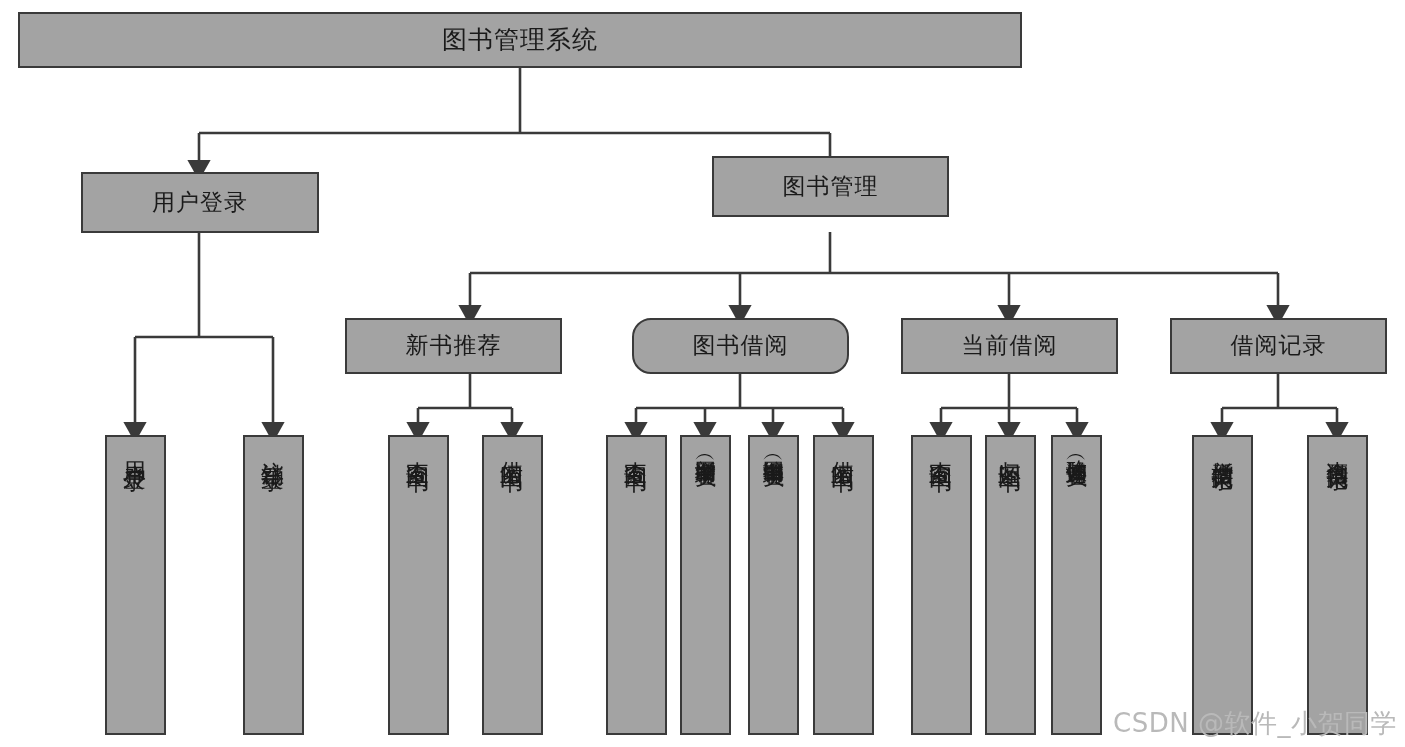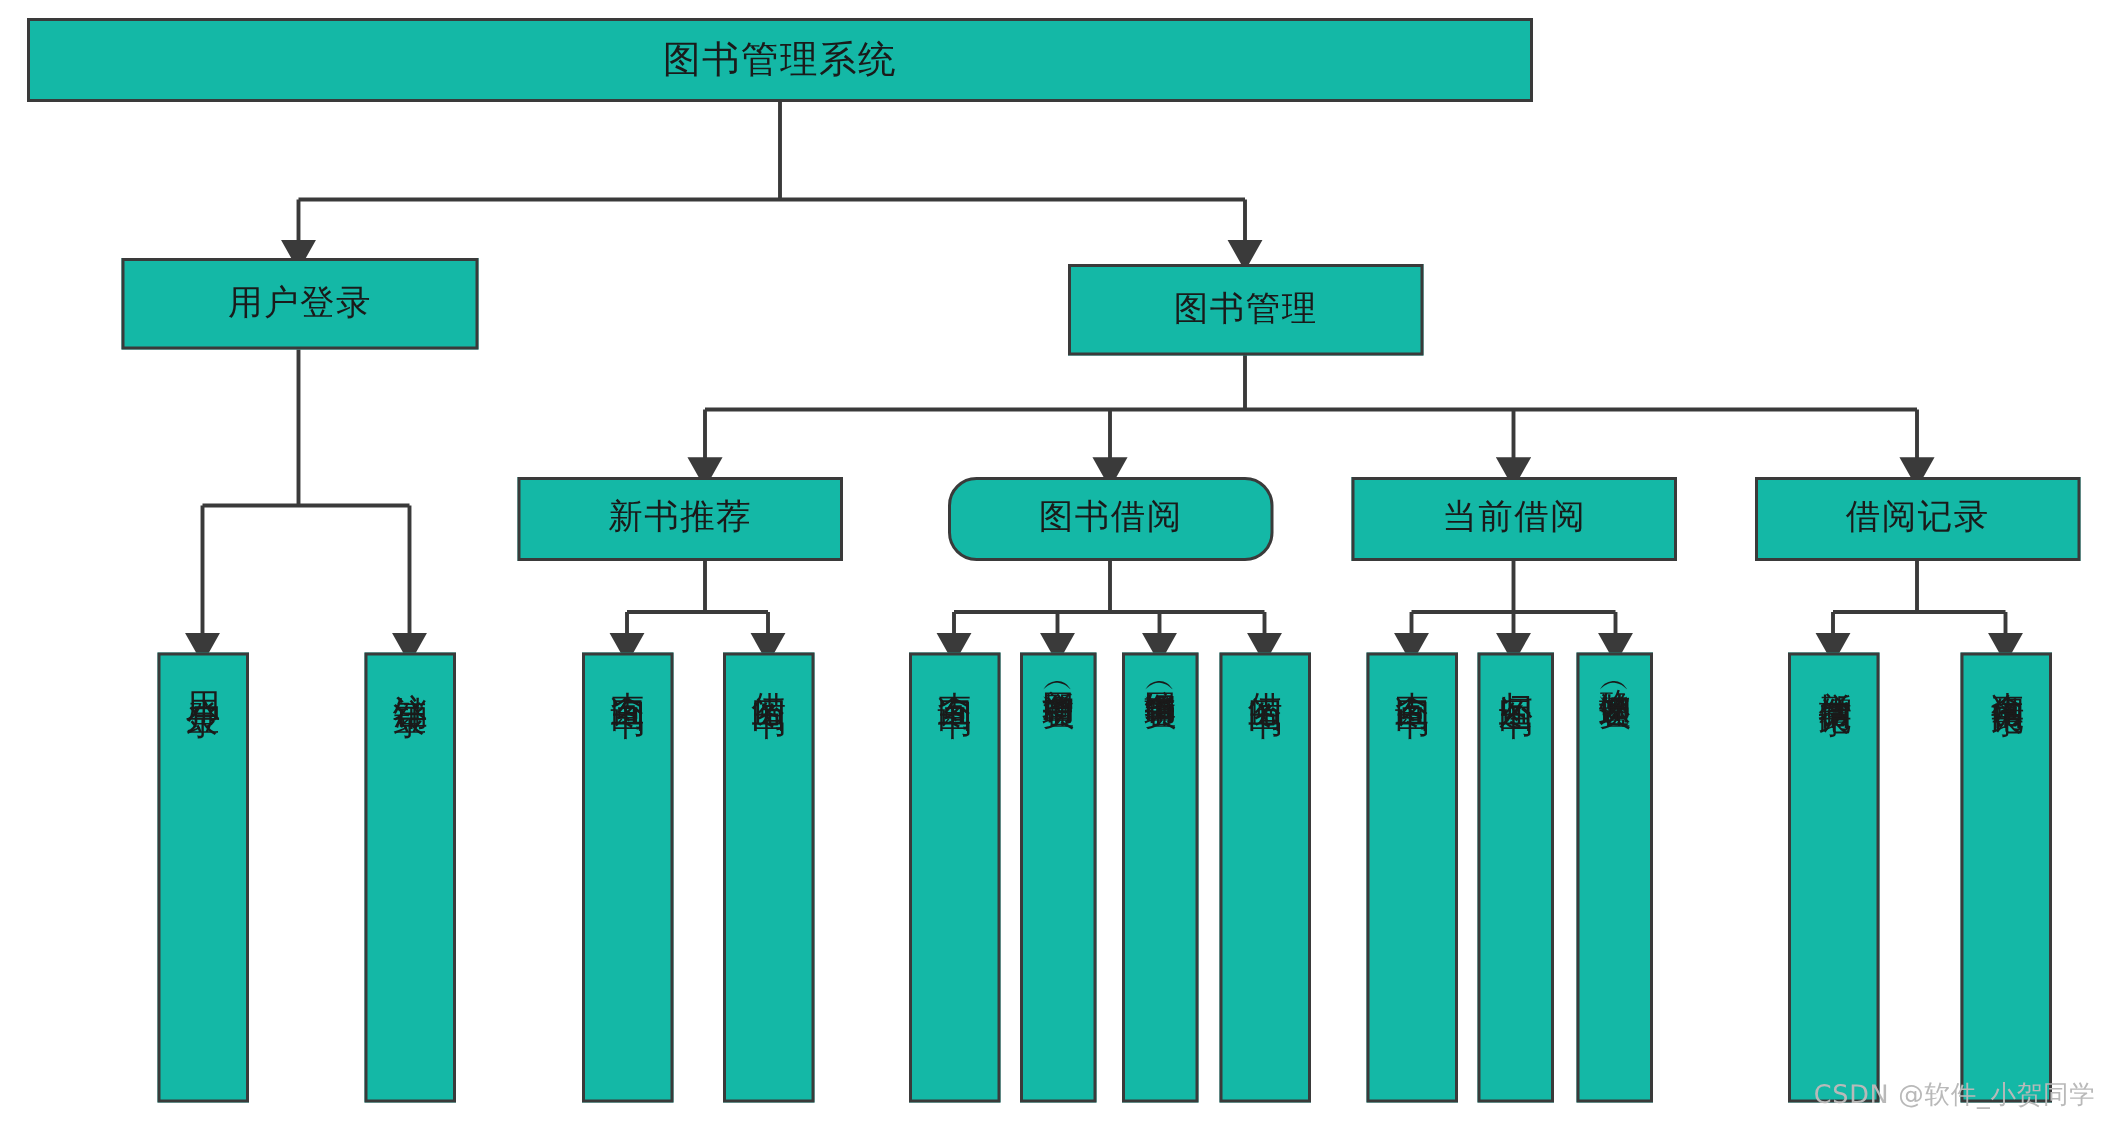--- a/index.html
+++ b/index.html
@@ -13,21 +13,21 @@
   #canvas {
     position: relative;
     width: 1405px;
     height: 747px;
     background: #ffffff;
     overflow: hidden;
   }
   .node {
     position: absolute;
     box-sizing: border-box;
-    background: #14b8a6;
+    background: #a3a3a3;
     border: 2.5px solid #3a3a3a;
     display: flex;
     align-items: center;
     justify-content: center;
     color: #1a1a1a;
     text-align: center;
   }
   .node.horiz {
     font-size: 23px;
     letter-spacing: 1px;
@@ -56,21 +56,21 @@
     left: 0;
     top: 0;
     width: 1405px;
     height: 747px;
     pointer-events: none;
   }
   .watermark {
     position: absolute;
     right: 8px;
     bottom: 6px;
-    font-size: 17px;
+    font-size: 26px;
     color: #b9b9b9;
     letter-spacing: 0.5px;
     white-space: nowrap;
   }
 </style>
 </head>
 <body>
 
 <div id="canvas">
 
@@ -124,21 +124,21 @@
     </g>
   </svg>
 
   <div class="node horiz root" style="left:18px; top:12px; width:1004px; height:56px;">
     <span>图书管理系统</span>
   </div>
 
   <div class="node horiz" style="left:81px; top:172px; width:238px; height:61px;">
     <span>用户登录</span>
   </div>
-  <div class="node horiz" style="left:712px; top:176px; width:237px; height:61px;">
+  <div class="node horiz" style="left:712px; top:156px; width:237px; height:61px;">
     <span>图书管理</span>
   </div>
 
   <div class="node horiz" style="left:345px; top:318px; width:217px; height:56px;">
     <span>新书推荐</span>
   </div>
   <div class="node horiz" style="left:632px; top:318px; width:217px; height:56px;border-radius:19px;">
     <span>图书借阅</span>
   </div>
   <div class="node horiz" style="left:1170px; top:318px; width:217px; height:56px;">

